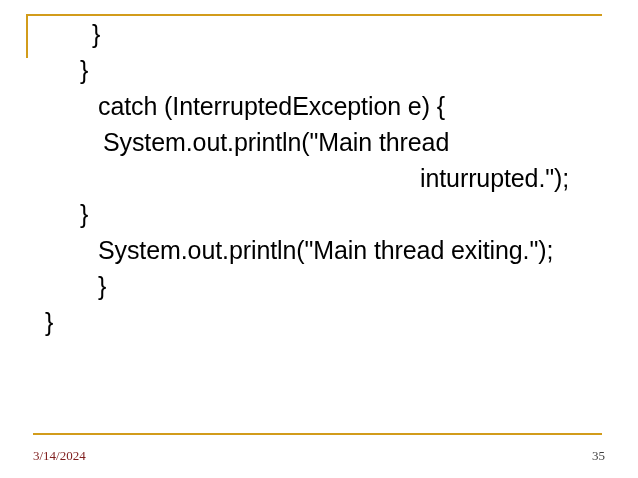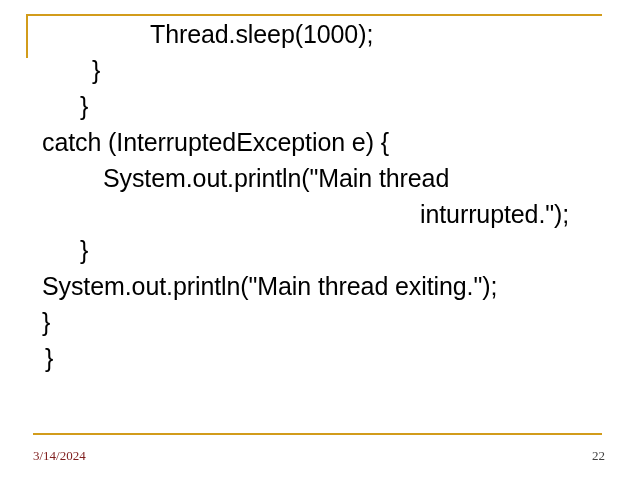--- a/index.html
+++ b/index.html
@@ -54,21 +54,21 @@
     font-family: "Liberation Sans", sans-serif;
     font-size: 25px;
     line-height: 36px;
     color: #000000;
     white-space: pre;
     letter-spacing: -0.1px;
   }
 
   
   .ind-0  { padding-left: 45px; }
-  .ind-1  { padding-left: 42px; }
+  .ind-1  { padding-left: 98px; }
   .ind-2  { padding-left: 80px; }
   .ind-3  { padding-left: 92px; }
   .ind-4  { padding-left: 103px; }
   .ind-6  { padding-left: 150px; }
   .ind-7  { padding-left: 420px; }
 
   
   .footer-rule {
     position: absolute;
     left: 33px;
@@ -105,32 +105,31 @@
 </style>
 </head>
 <body>
 
 <div id="slide">
 
   <div class="bracket-h"></div>
   <div class="bracket-v"></div>
 
   <div id="code-body">
-      <div class="code-line ind-6">Thread.sleep(1000);</div>
       <div class="code-line ind-3">}</div>
       <div class="code-line ind-2">}</div>
       <div class="code-line ind-1">catch (InterruptedException e) {</div>
       <div class="code-line ind-4">System.out.println("Main thread</div>
       <div class="code-line ind-7">inturrupted.");</div>
       <div class="code-line ind-2">}</div>
       <div class="code-line ind-1">System.out.println("Main thread exiting.");</div>
       <div class="code-line ind-1">}</div>
       <div class="code-line ind-0">}</div>
     </div>
 
   <div class="footer-rule"></div>
 
   <div id="footer">
     <div class="footer-date">3/14/2024</div>
-    <div class="footer-page">22</div>
+    <div class="footer-page">35</div>
   </div>
 
 </div>
 
 </body></html>

